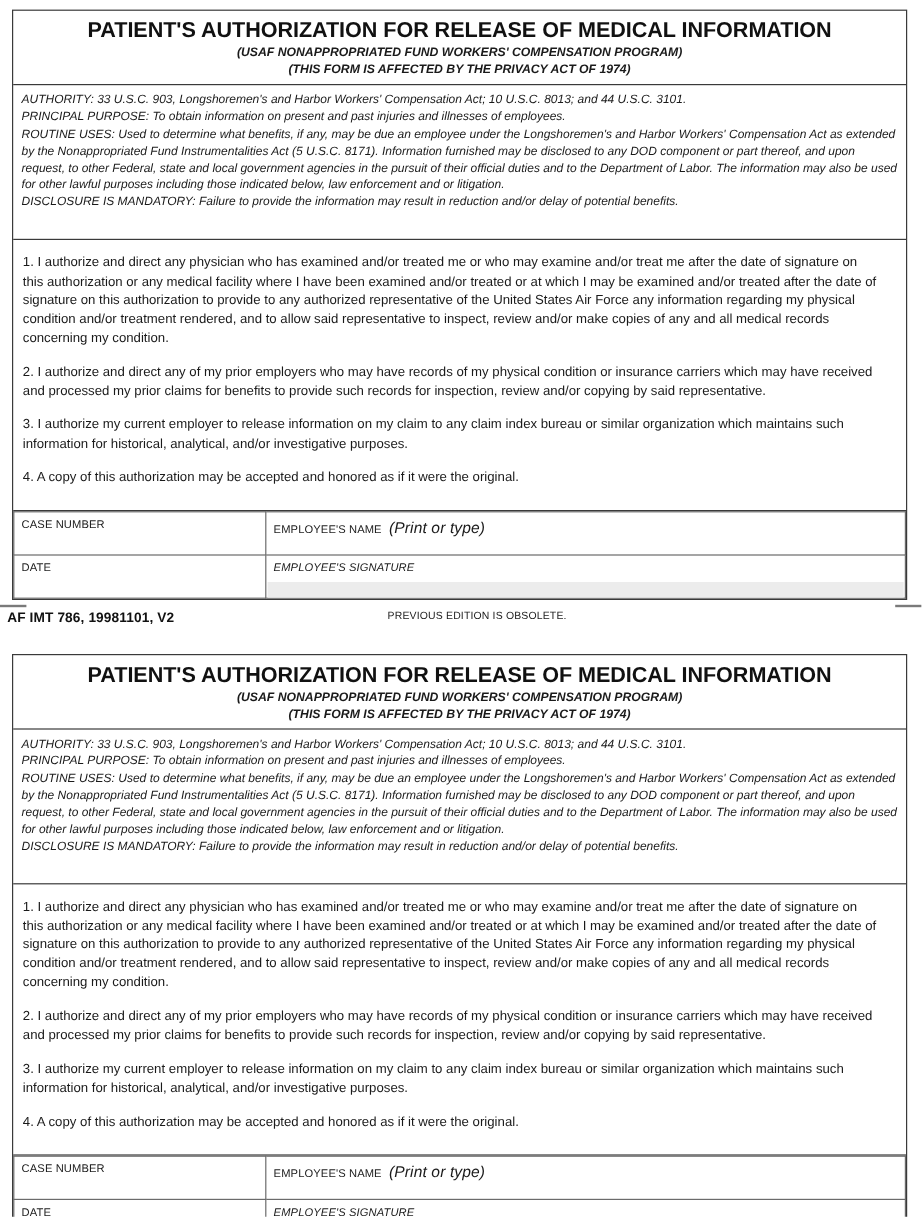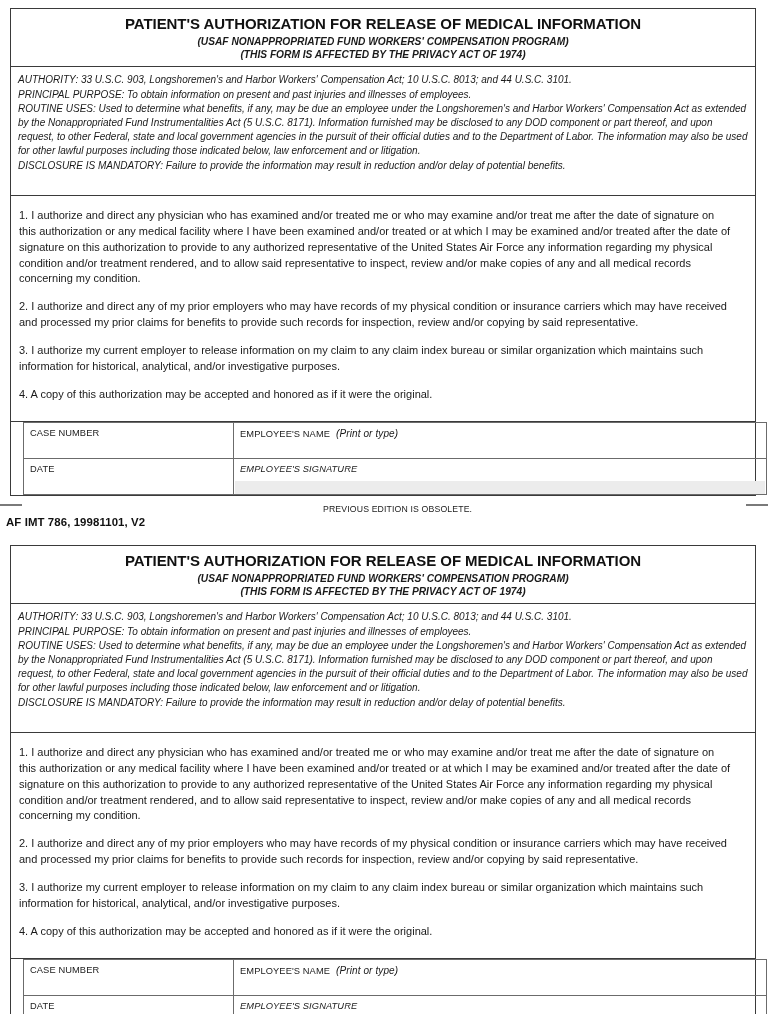--- a/index.html
+++ b/index.html
@@ -39,21 +39,21 @@
     background: #fff;
   }
 
   
   .title-block {
     border-bottom: 1.6px solid #3a3a3a;
     padding: 5px 6px 5px 6px;
     text-align: center;
   }
   .form-title {
-    font-size: 15px;
+    font-size: 18px;
     font-weight: bold;
     letter-spacing: -0.05px;
     line-height: 1.30;
     margin: 0 0 1px 0;
     color: #111;
   }
   .form-subtitle {
     font-size: 10.2px;
     font-style: italic;
     font-weight: bold;
@@ -88,41 +88,40 @@
   }
   .clause:last-child {
     margin-bottom: 2px;
   }
 
   
   .sig-table {
     width: 100%;
     border-collapse: collapse;
     table-layout: fixed;
-    margin-left: 12px;
   }
   .sig-table td {
     border: 1px solid #6b6b6b;
     vertical-align: top;
     padding: 5px 6px 4px 6px;
     font-size: 9.3px;
     color: #1a1a1a;
   }
   .sig-table td.col-left  { width: 197px; }
   .sig-table td.col-right { width: auto; }
   .sig-row-1 td { height: 26px; }
   .sig-row-2 td { height: 26px; }
 
   .cell-label {
     display: block;
     letter-spacing: 0.1px;
   }
   .cell-hint {
     font-style: italic;
-    font-size: 10px;
+    font-size: 13px;
     margin-left: 6px;
   }
   .cell-sig {
     position: relative;
     padding-bottom: 0;
     font-style: italic;
   }
   .sig-fill {
     position: absolute;
     left: 1px;
@@ -134,21 +133,21 @@
 
   
   .form-footer {
     position: relative;
     height: 22px;
     margin-top: 3px;
   }
   .footer-designation {
     position: absolute;
     left: -4px;
-    top: 17px;
+    top: 6px;
     font-size: 11.4px;
     font-weight: bold;
     letter-spacing: 0.1px;
     color: #111;
   }
   .footer-note {
     position: absolute;
     left: 286px;
     top: 5px;
     font-size: 8.7px;

